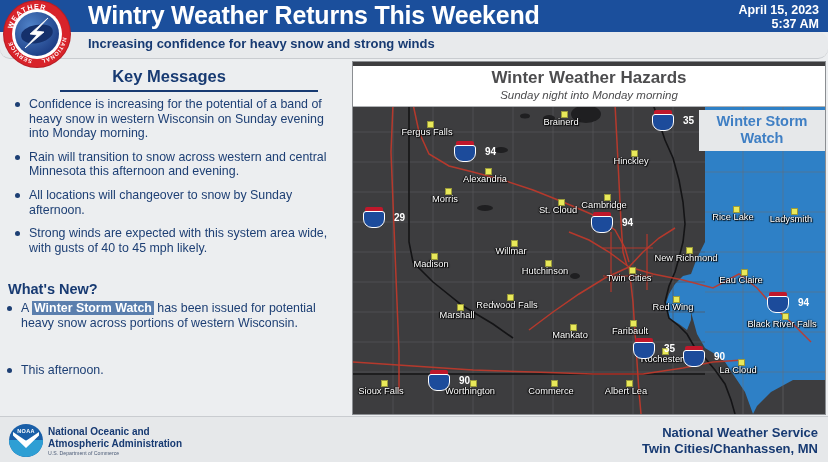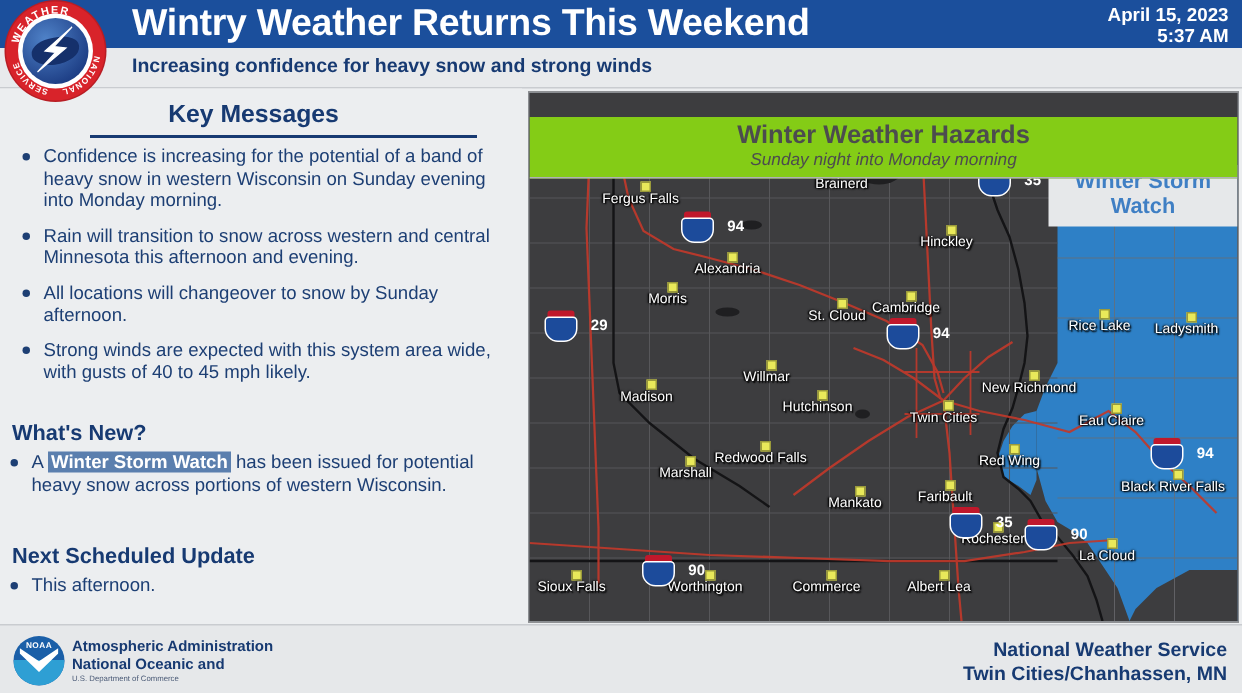--- a/index.html
+++ b/index.html
@@ -22,21 +22,21 @@
     font-size:25px;font-weight:bold;color:#ffffff;
     letter-spacing:-0.2px;white-space:nowrap;
   }
   .header-date{
     position:absolute;right:9px;top:3px;
     text-align:right;color:#ffffff;font-size:12.5px;font-weight:bold;
     line-height:14px;
   }
   .subheader{
     position:absolute;left:0;top:32px;width:828px;height:26px;
-    background:#e8eaec;border-bottom:1px solid #c9ccd0;
+    background:#e8eaec;border-bottom:1px solid #c9ccd0;border-radius:10px;
   }
   .subheader-text{
     position:absolute;left:88px;top:4px;
     font-size:13px;font-weight:bold;color:#173a72;white-space:nowrap;
   }
 
   
   .nws-seal{
     position:absolute;left:4px;top:1px;width:66px;height:66px;
     border-radius:50%;
@@ -108,22 +108,22 @@
   }
 
   
   .map-panel{
     position:absolute;left:352px;top:61px;width:472px;height:352px;
     border:1px solid #8b8e92;
     background:#3a3a3c;
     overflow:hidden;
   }
   .map-titlebar{
-    position:absolute;left:0;top:16px;width:472px;height:40px;
-    background:#84cc16;z-index:40;
+    position:absolute;left:0;top:4px;width:472px;height:40px;
+    background:#ffffff;z-index:40;
     border-bottom:1px solid #b0b2b5;
   }
   .map-title{
     position:absolute;top:2px;left:0;width:472px;text-align:center;
     font-size:17px;font-weight:bold;color:#4c4c4e;
   }
   .map-subtitle{
     position:absolute;top:23px;left:0;width:472px;text-align:center;
     font-size:11.5px;color:#4c4c4e;font-style:italic;
   }
@@ -267,21 +267,20 @@
     </div>
 
     <div class="whatsnew">
       <div class="section-head">What's New?</div>
       <ul class="bullets">
         <li><span>A </span><span class="highlight">Winter Storm Watch</span><span> has been issued for potential heavy snow across portions of western Wisconsin.</span></li>
       </ul>
     </div>
 
     <div class="nextupdate">
-      <div class="section-head">Next Scheduled Update</div>
       <ul class="bullets">
         <li>This afternoon.</li>
       </ul>
     </div>
   </div>
 
   <div class="map-panel">
 
     <svg class="map-canvas" viewBox="0 0 472 352">
 
@@ -512,22 +511,22 @@
       </div>
   </div>
 
   <div class="footer">
     <div class="noaa-logo">
       <div class="wave"></div>
       <div class="bird"></div>
       <div class="noaa-text">NOAA</div>
     </div>
     <div class="noaa-name">
+      <div>National Oceanic and</div>
       <div>Atmospheric Administration</div>
-      <div>National Oceanic and</div>
     </div>
     <div class="noaa-dept">U.S. Department of Commerce</div>
     <div class="nws-footer">
       <div>National Weather Service</div>
       <div>Twin Cities/Chanhassen, MN</div>
     </div>
   </div>
 
 </div>
 

